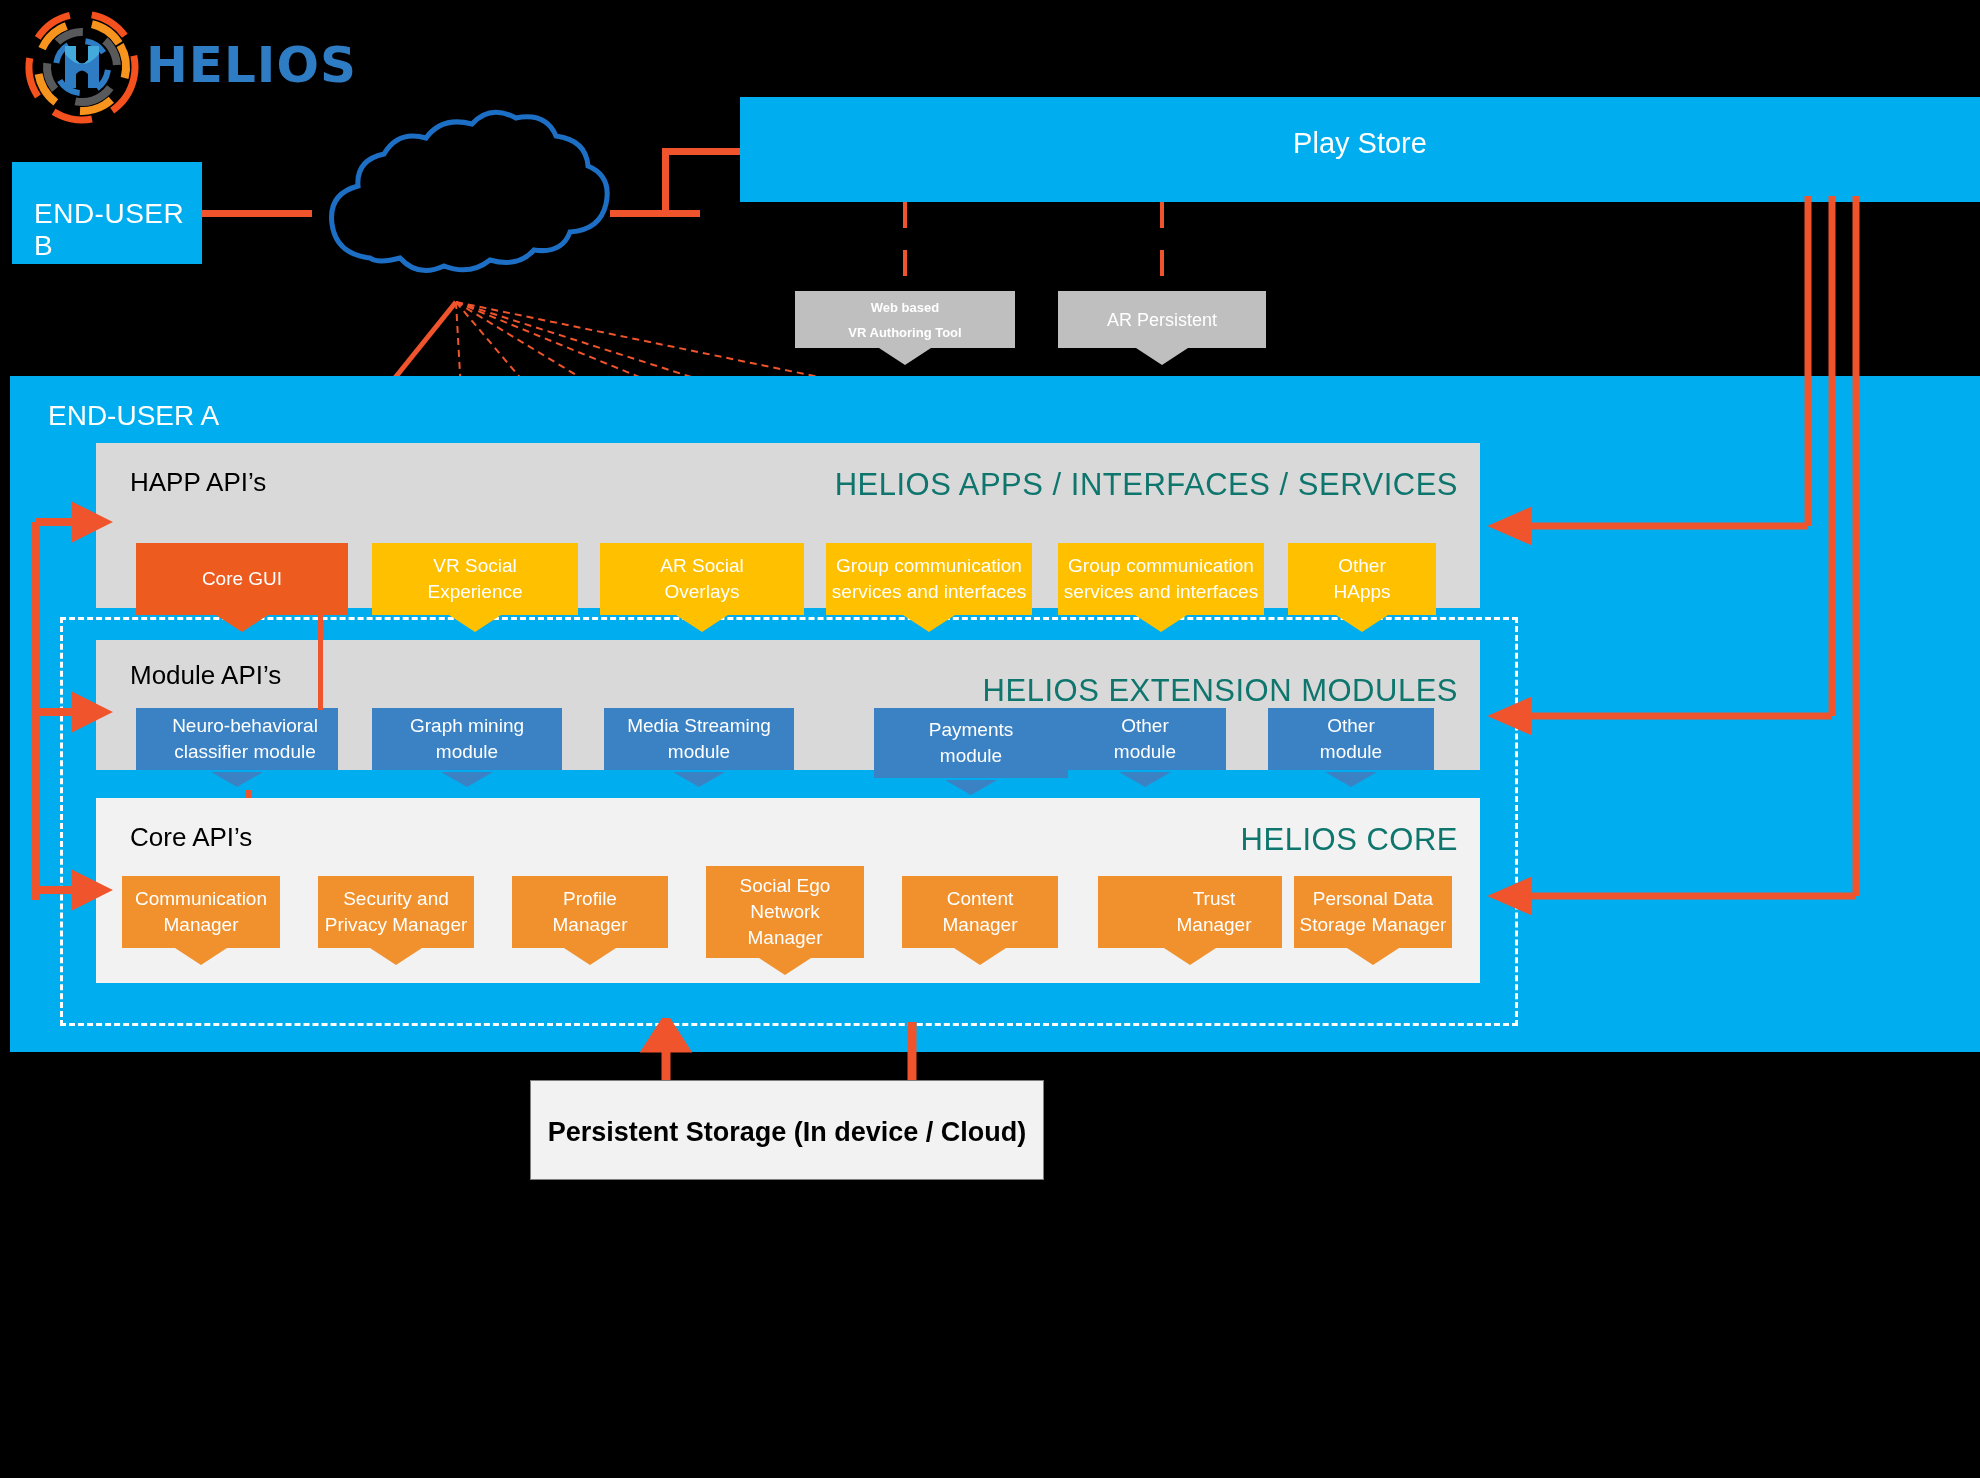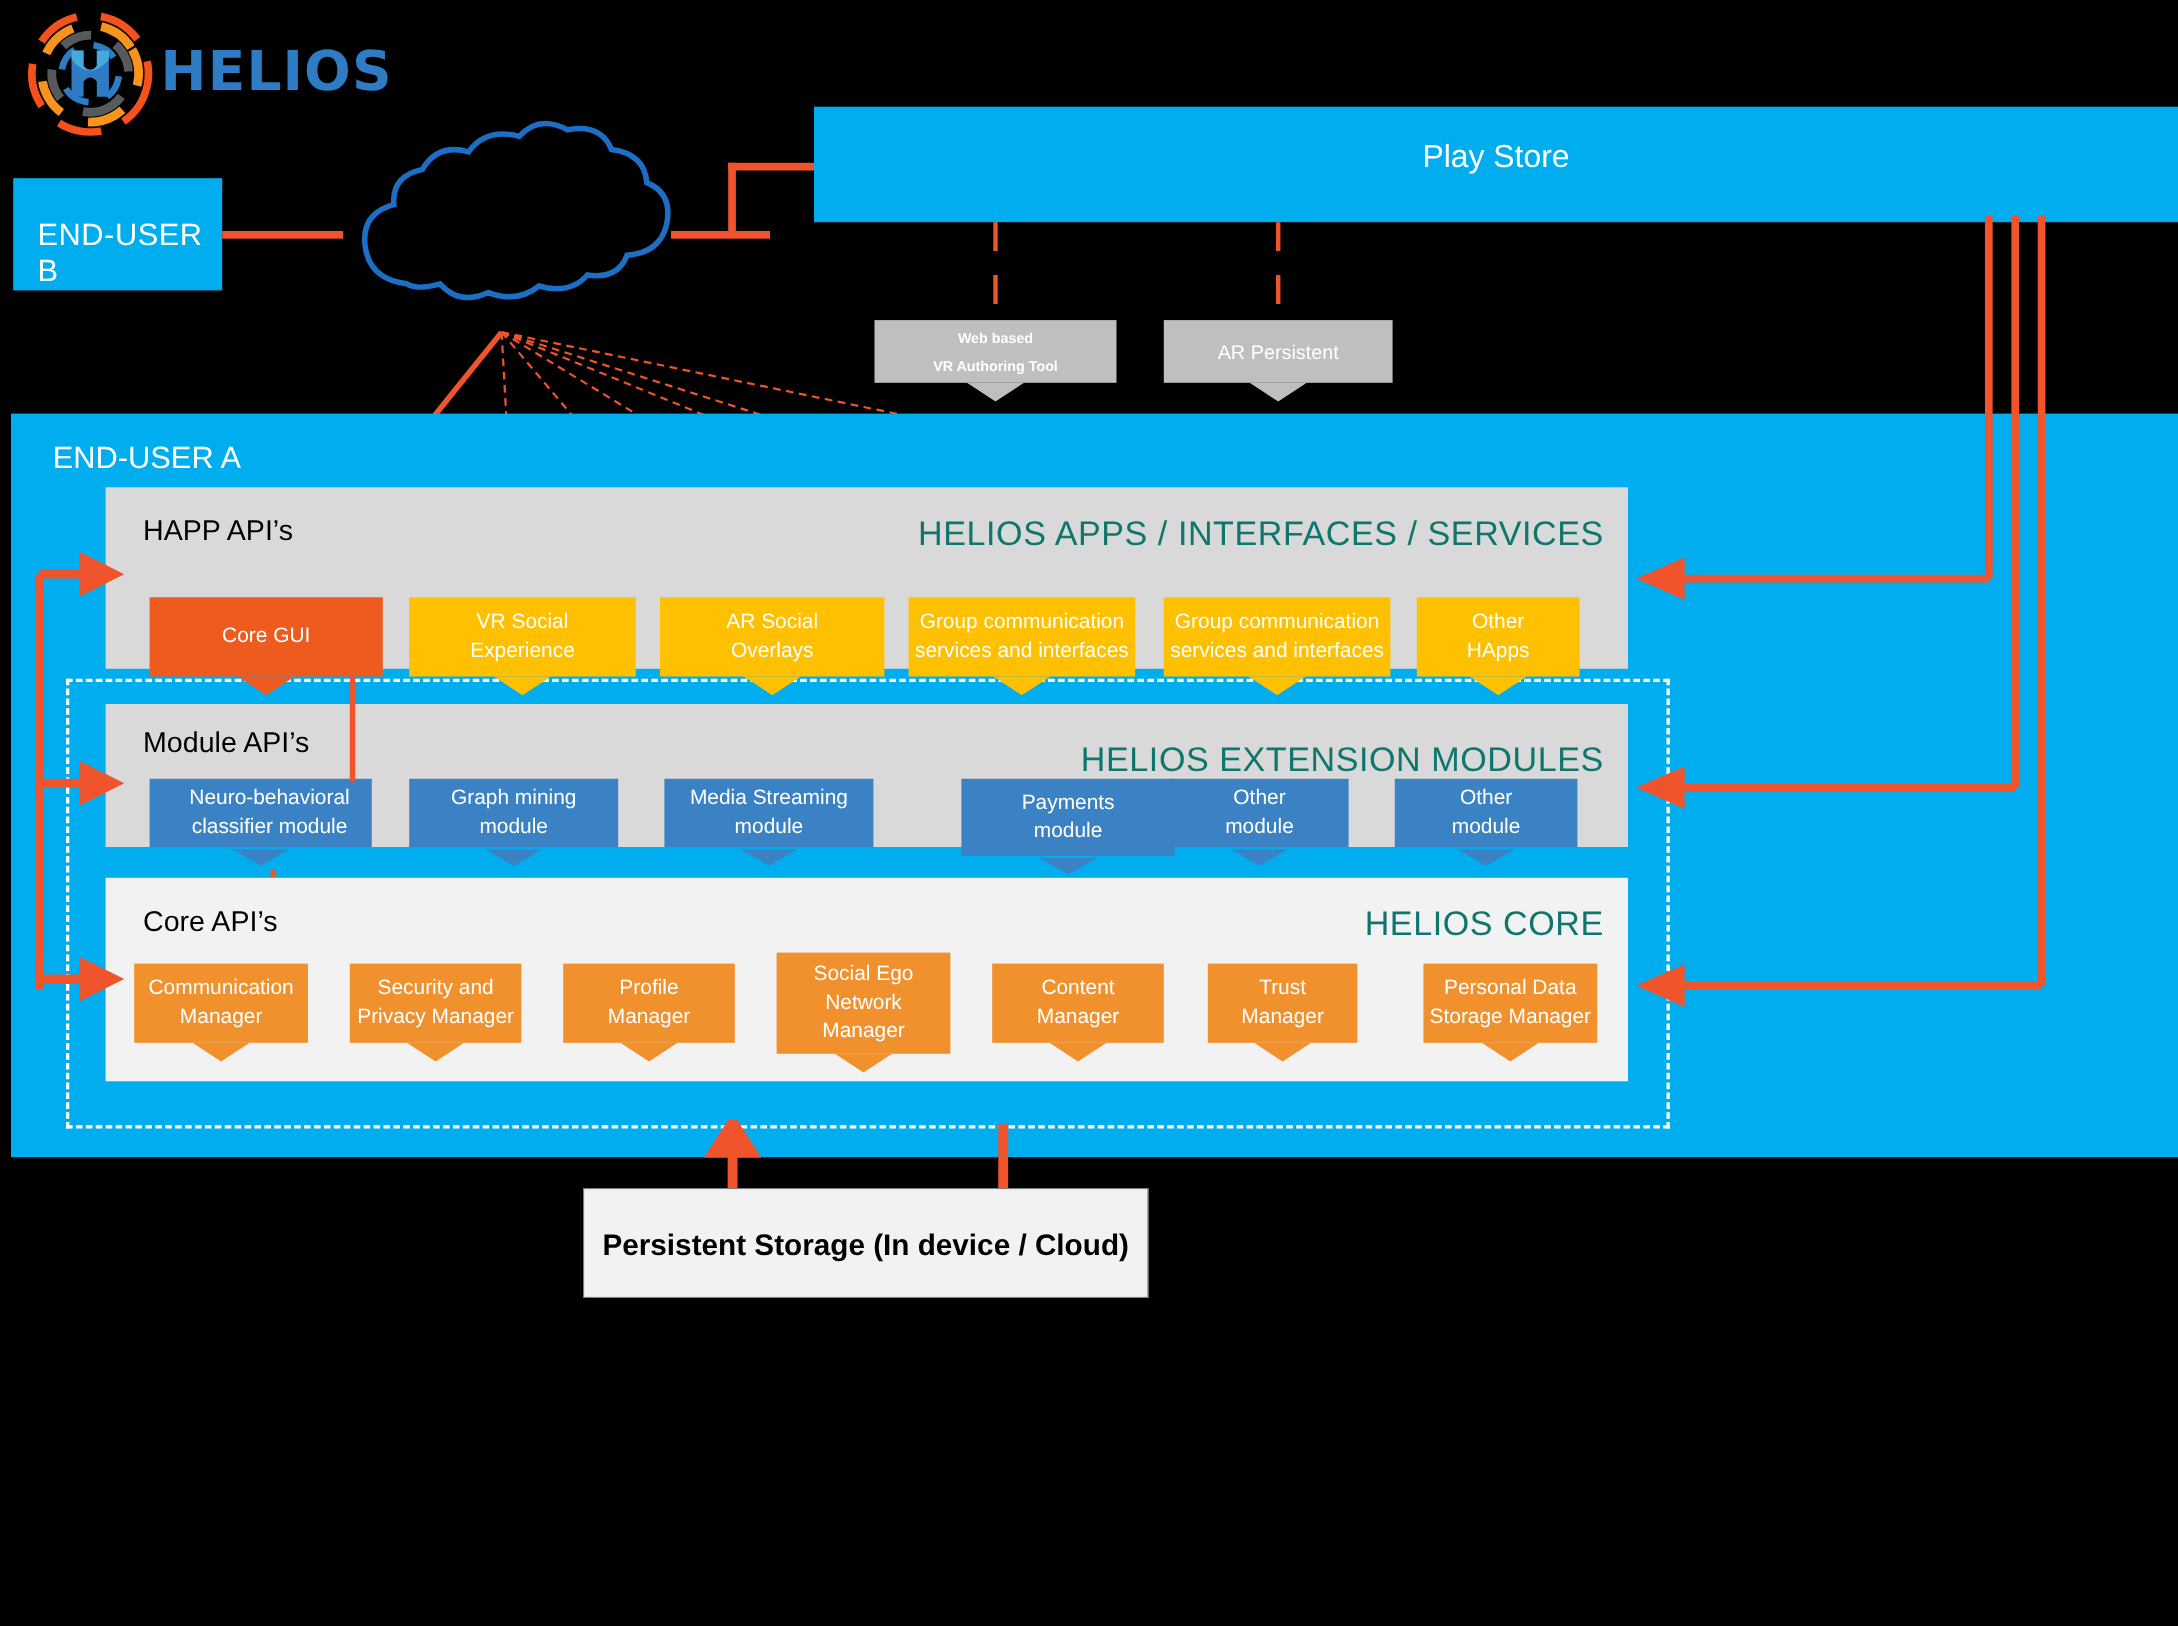--- a/index.html
+++ b/index.html
@@ -207,21 +207,21 @@
     <div class="boxtxt">Social Ego
 Network
 Manager</div>
     <div class="notch" style="border-top:17px solid #F0912D;"></div>
   </div>
   <div class="abs orange ctr" style="left:902px;top:876px;width:156px;height:72px;">
     <div class="boxtxt">Content
 Manager</div>
     <div class="notch" style="border-top:17px solid #F0912D;"></div>
   </div>
-  <div class="abs orange ctr" style="left:1098px;top:876px;width:136px;height:72px;">
+  <div class="abs orange ctr" style="left:1098px;top:876px;width:136px;height:72px;padding-left:48px;">
     <div class="boxtxt">Trust
 Manager</div>
     <div class="notch" style="border-top:17px solid #F0912D;"></div>
   </div>
   <div class="abs orange ctr" style="left:1294px;top:876px;width:158px;height:72px;">
     <div class="boxtxt">Personal Data
 Storage Manager</div>
     <div class="notch" style="border-top:17px solid #F0912D;"></div>
   </div>
 

